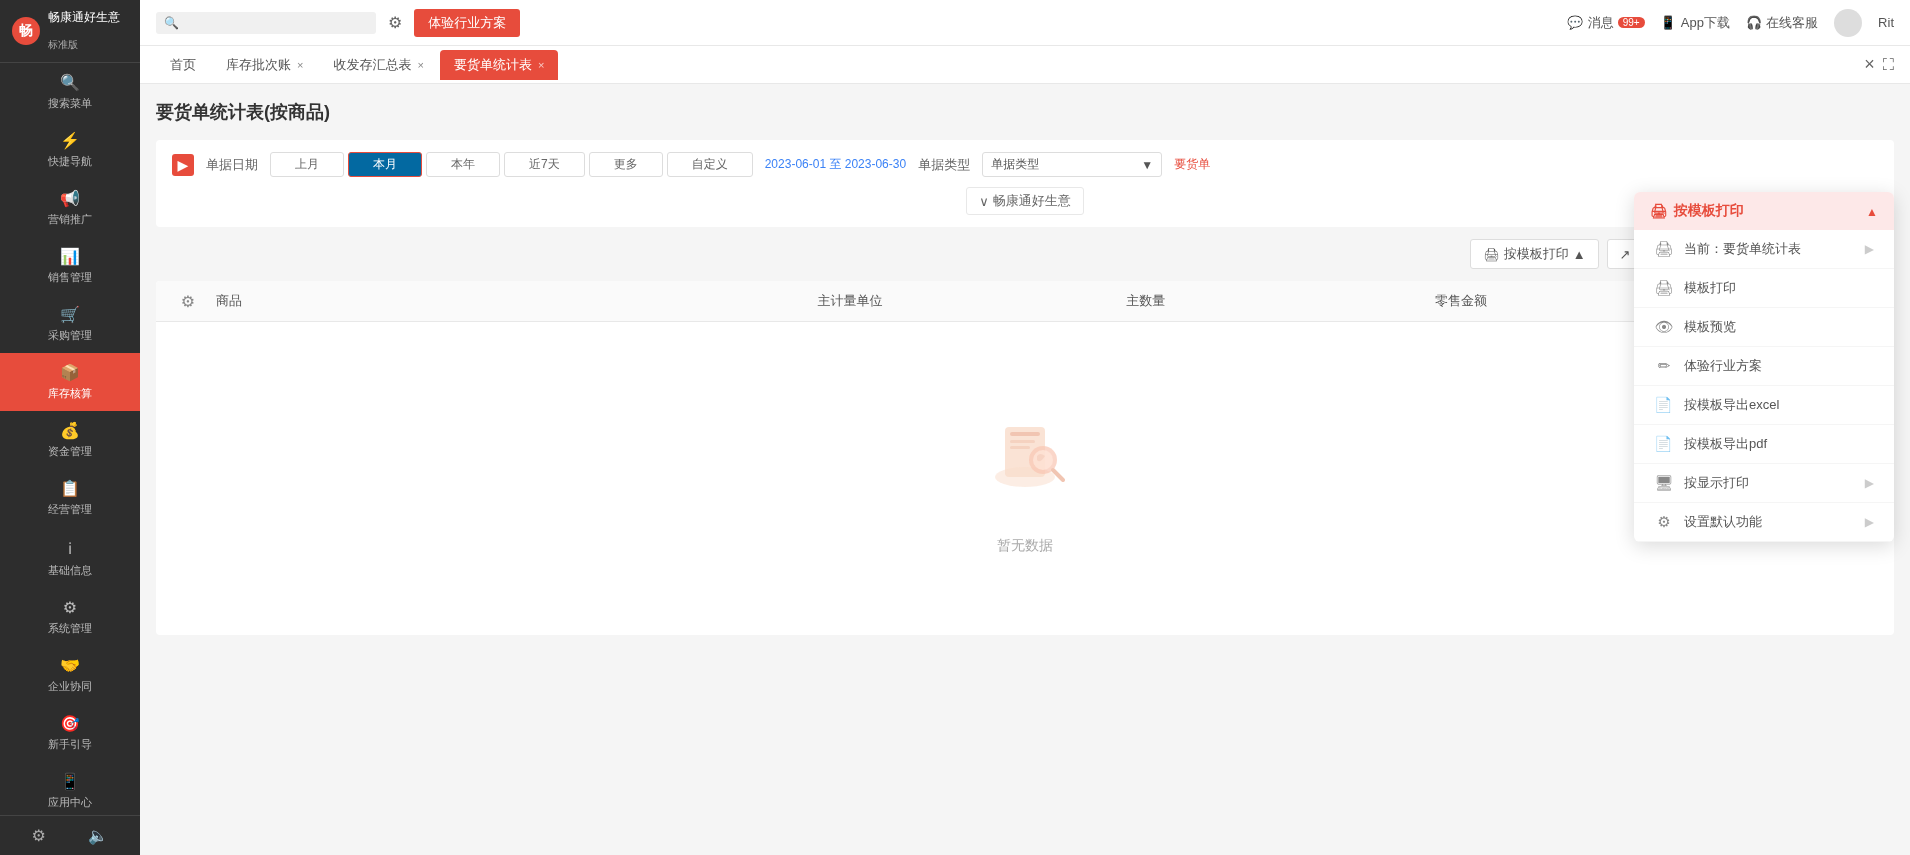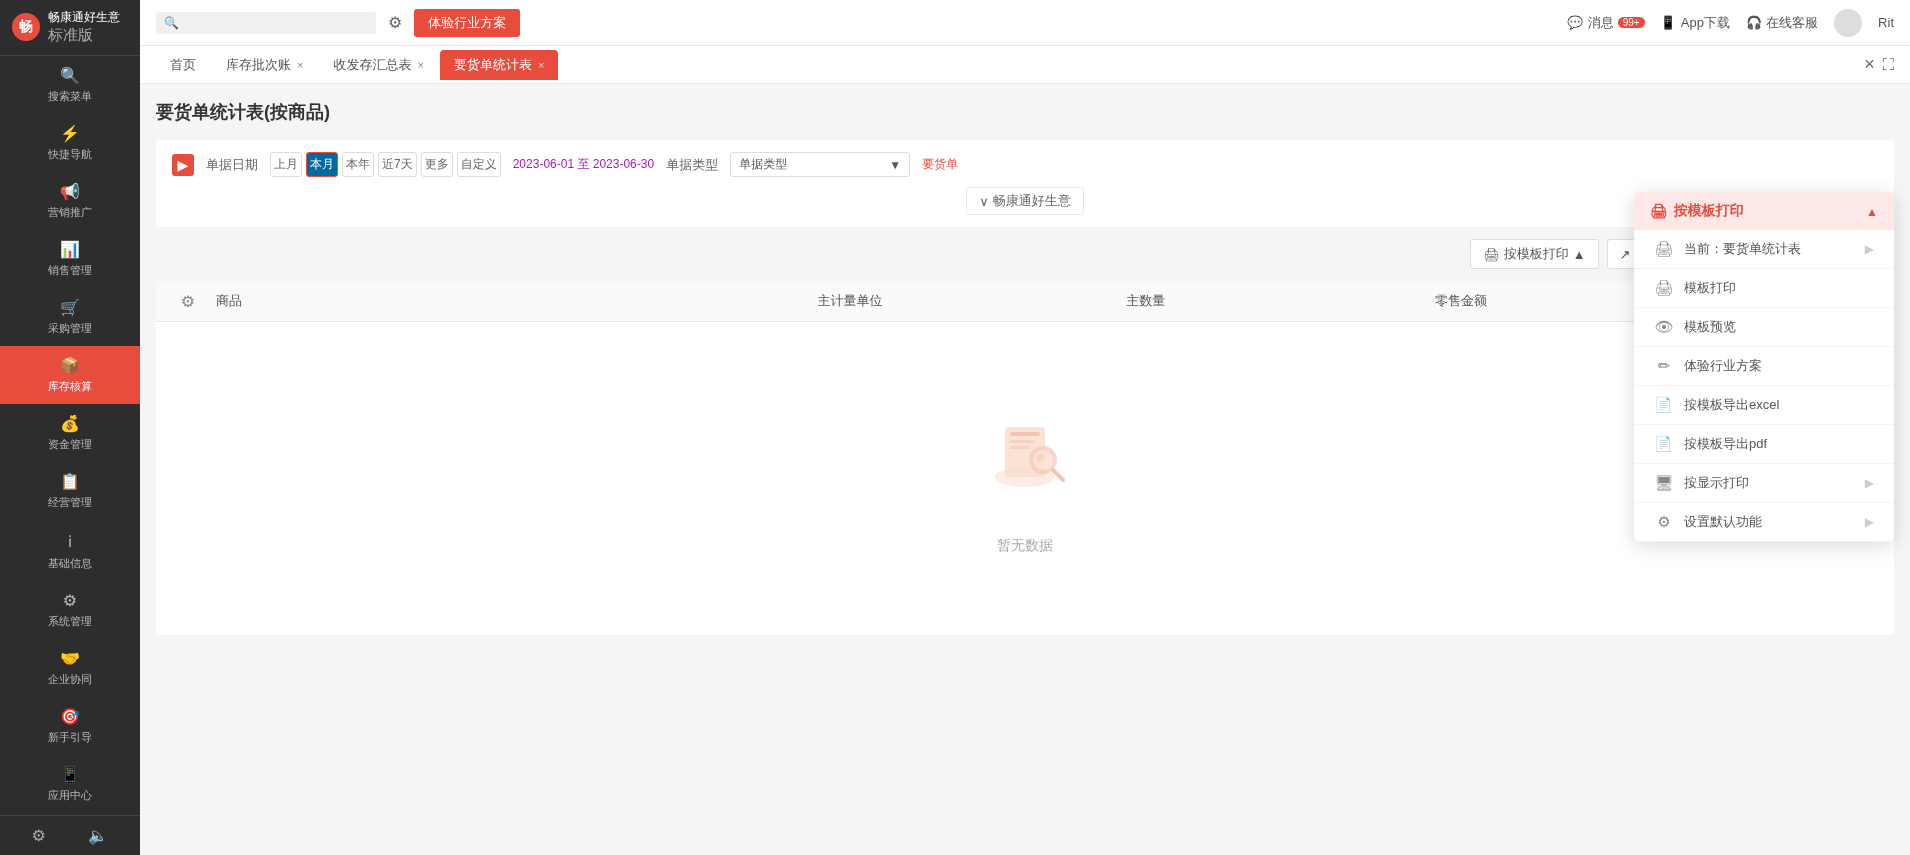--- a/index.html
+++ b/index.html
@@ -3,21 +3,21 @@
   <meta charset="utf-8">
   <style>
     * { box-sizing: border-box; margin: 0; padding: 0; }
     body { font-family: 'Microsoft YaHei', Arial, sans-serif; font-size: 13px; background: #f5f5f5; display: flex; height: 855px; overflow: hidden; }
 
     
     .sidebar { width: 140px; background: #2d2d2d; color: #ccc; display: flex; flex-direction: column; height: 100%; flex-shrink: 0; }
     .sidebar-logo { padding: 10px 12px; display: flex; align-items: center; gap: 8px; border-bottom: 1px solid #444; }
     .sidebar-logo-icon { width: 28px; height: 28px; background: #e74c3c; border-radius: 50%; display: flex; align-items: center; justify-content: center; color: white; font-size: 14px; font-weight: bold; flex-shrink: 0; }
     .sidebar-logo-text { font-size: 12px; color: #fff; line-height: 1.3; }
-    .sidebar-logo-sub { font-size: 15px; color: #aaa; }
+    .sidebar-logo-sub { font-size: 10px; color: #aaa; margin-top: 12px; }
     .sidebar-nav { flex: 1; overflow-y: auto; }
     .sidebar-nav::-webkit-scrollbar { width: 4px; }
     .sidebar-nav::-webkit-scrollbar-thumb { background: #555; }
     .nav-item { display: flex; flex-direction: column; align-items: center; padding: 10px 8px; cursor: pointer; color: #bbb; font-size: 11px; gap: 4px; transition: background 0.2s; }
     .nav-item.active { background: #e74c3c; color: #fff; }
     .nav-item-icon { font-size: 16px; }
     .sidebar-bottom { padding: 10px; display: flex; justify-content: space-around; border-top: 1px solid #444; }
     .sidebar-bottom-btn { background: none; border: none; color: #aaa; cursor: pointer; font-size: 16px; }
 
     
@@ -43,23 +43,23 @@
 
     
     .page-content { flex: 1; overflow: auto; background: #f5f5f5; padding: 16px; position: relative; }
     .page-title { font-size: 18px; font-weight: bold; color: #333; margin-bottom: 16px; }
 
     
     .filter-bar { background: #fff; border-radius: 4px; padding: 12px 16px; margin-bottom: 12px; }
     .filter-row { display: flex; align-items: center; gap: 12px; flex-wrap: wrap; }
     .filter-label { color: #666; font-size: 13px; white-space: nowrap; }
     .filter-date-group { display: flex; align-items: center; gap: 4px; }
-    .filter-btn { padding: 3px 3px; border: 1px solid #ddd; border-radius: 3px; background: #fff; cursor: pointer; font-size: 12px; color: #666; }
+    .filter-btn { padding: 3px 24px; border: 1px solid #ddd; border-radius: 3px; background: #fff; cursor: pointer; font-size: 12px; color: #666; }
     .filter-btn.active { background: #0369a1; color: white; border-color: #e74c3c; }
-    .filter-date-range { color: #a21caf; font-size: 12px; }
+    .filter-date-range { color: #3b82f6; font-size: 12px; }
     .filter-select { border: 1px solid #ddd; border-radius: 3px; padding: 3px 8px; font-size: 12px; color: #555; background: #fff; min-width: 180px; cursor: pointer; display: flex; align-items: center; justify-content: space-between; }
     .expand-more-btn { display: flex; align-items: center; gap: 4px; color: #666; font-size: 13px; cursor: pointer; padding: 4px 12px; background: #fff; border: 1px solid #e8e8e8; border-radius: 3px; }
 
     
     .table-container { background: #fff; border-radius: 4px; overflow: hidden; }
     .table-header-row { display: flex; align-items: center; background: #fafafa; border-bottom: 1px solid #e8e8e8; padding: 8px 12px; gap: 0; }
     .table-col { flex: 1; font-size: 13px; color: #555; padding: 0 8px; }
     .table-col-icon { width: 40px; flex: none; }
     .table-col-product { flex: 2; }
     .table-col-unit { flex: 1; }

